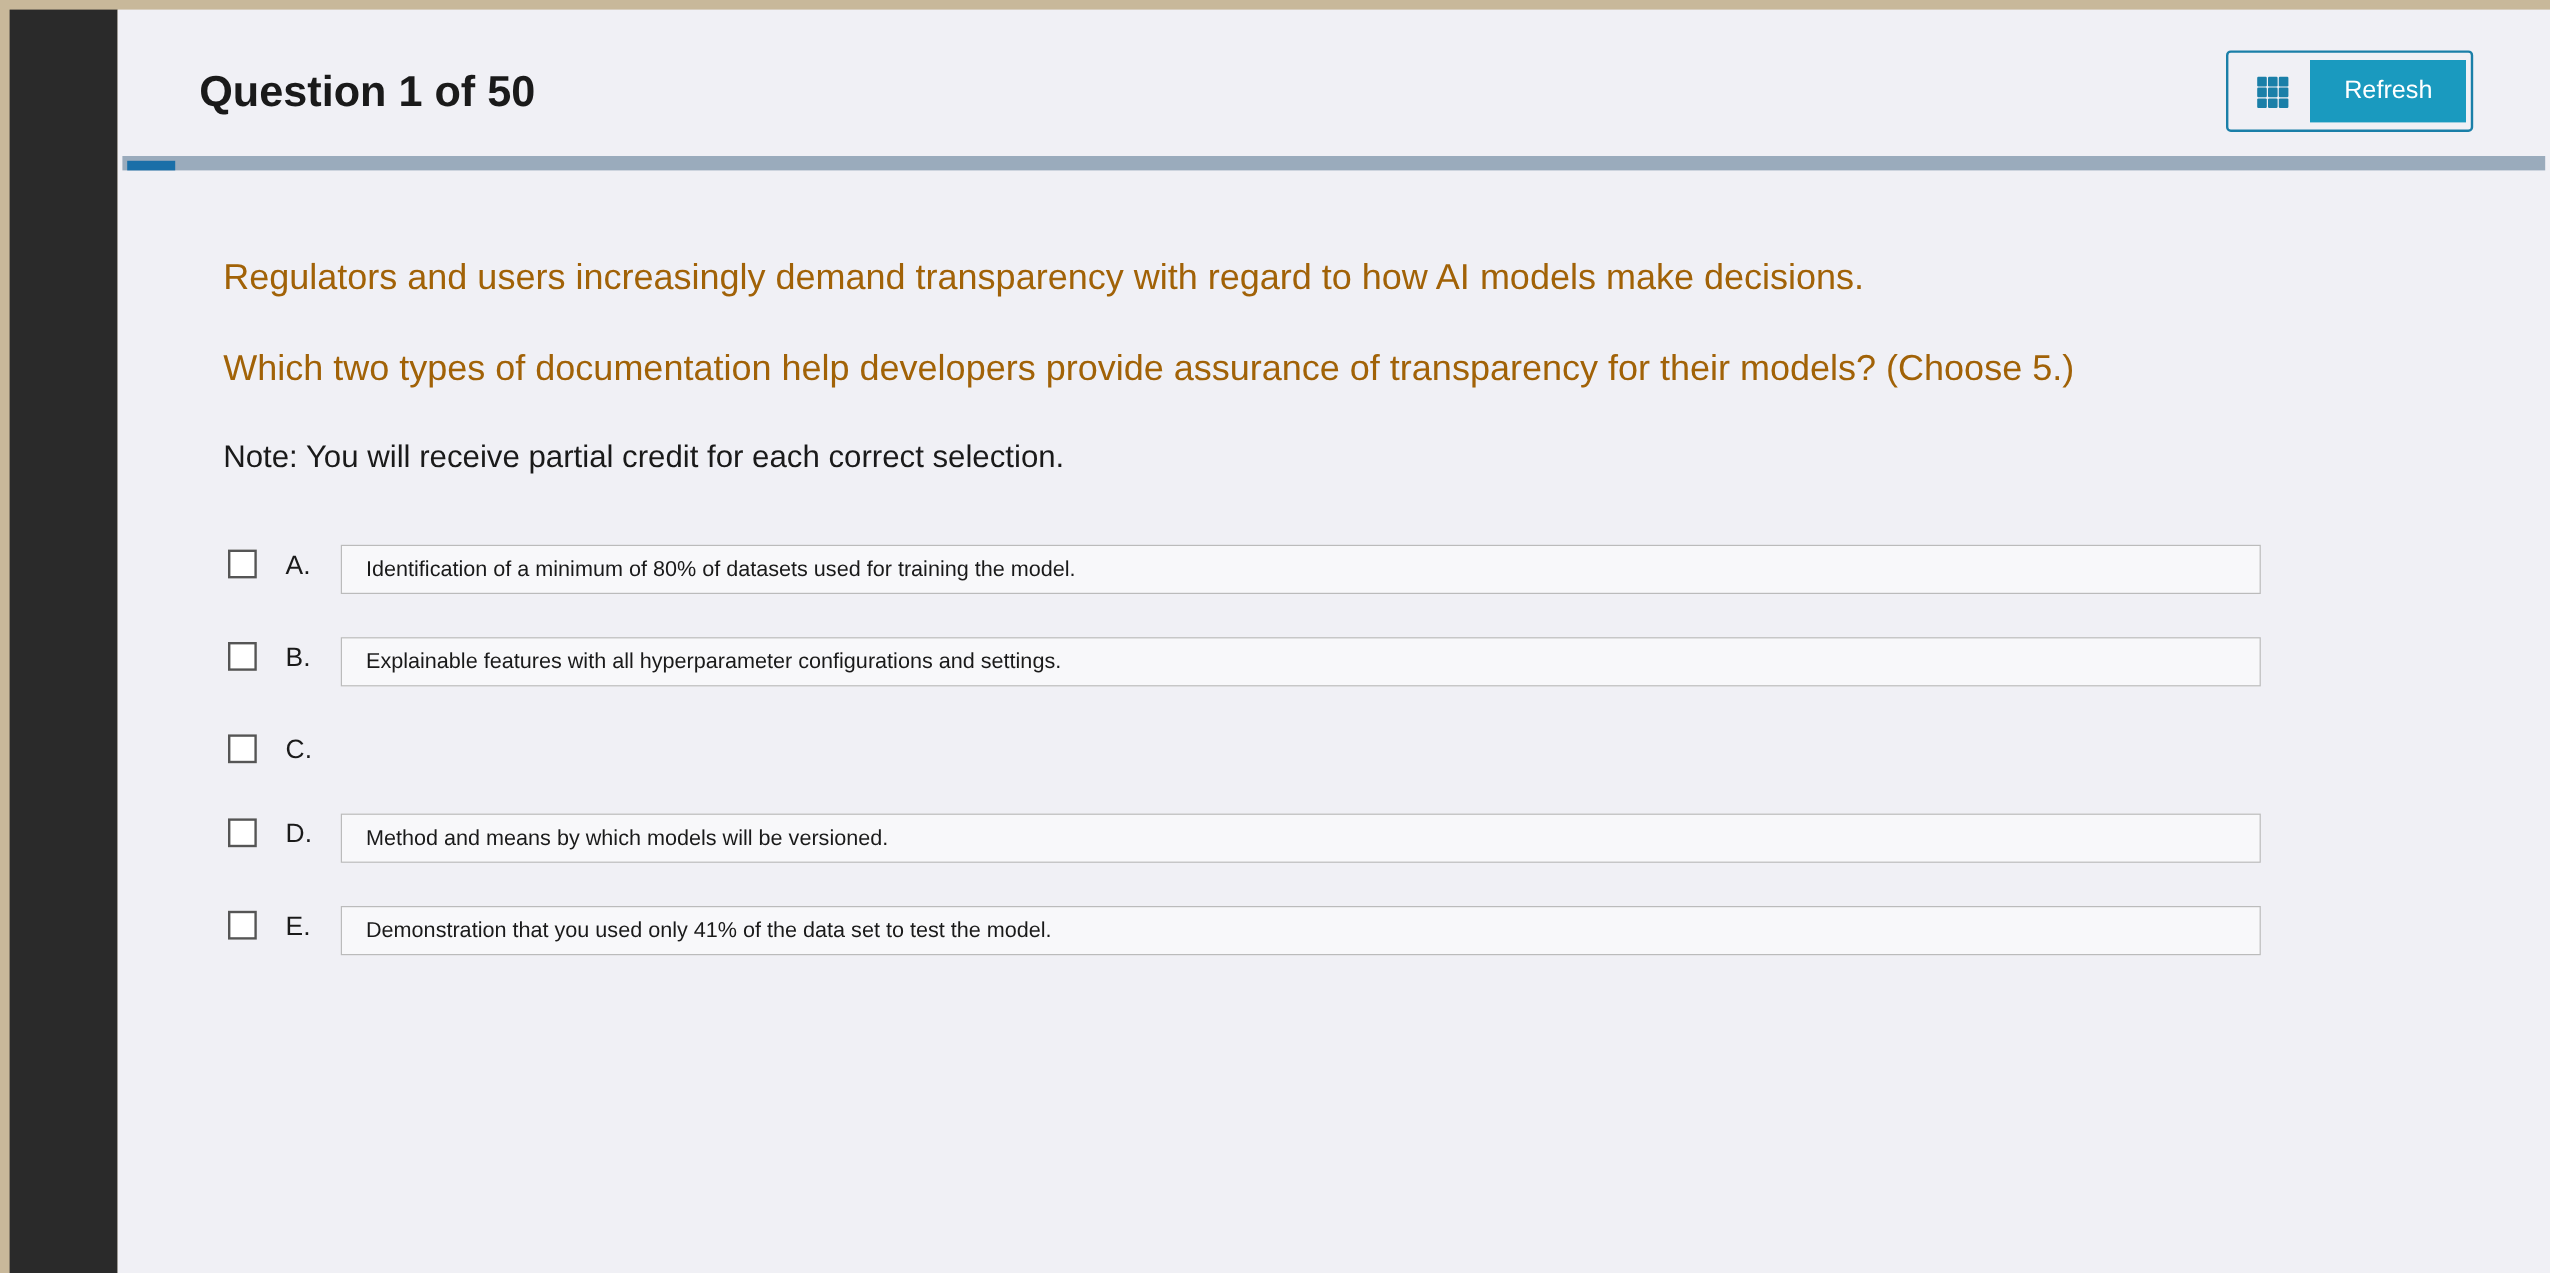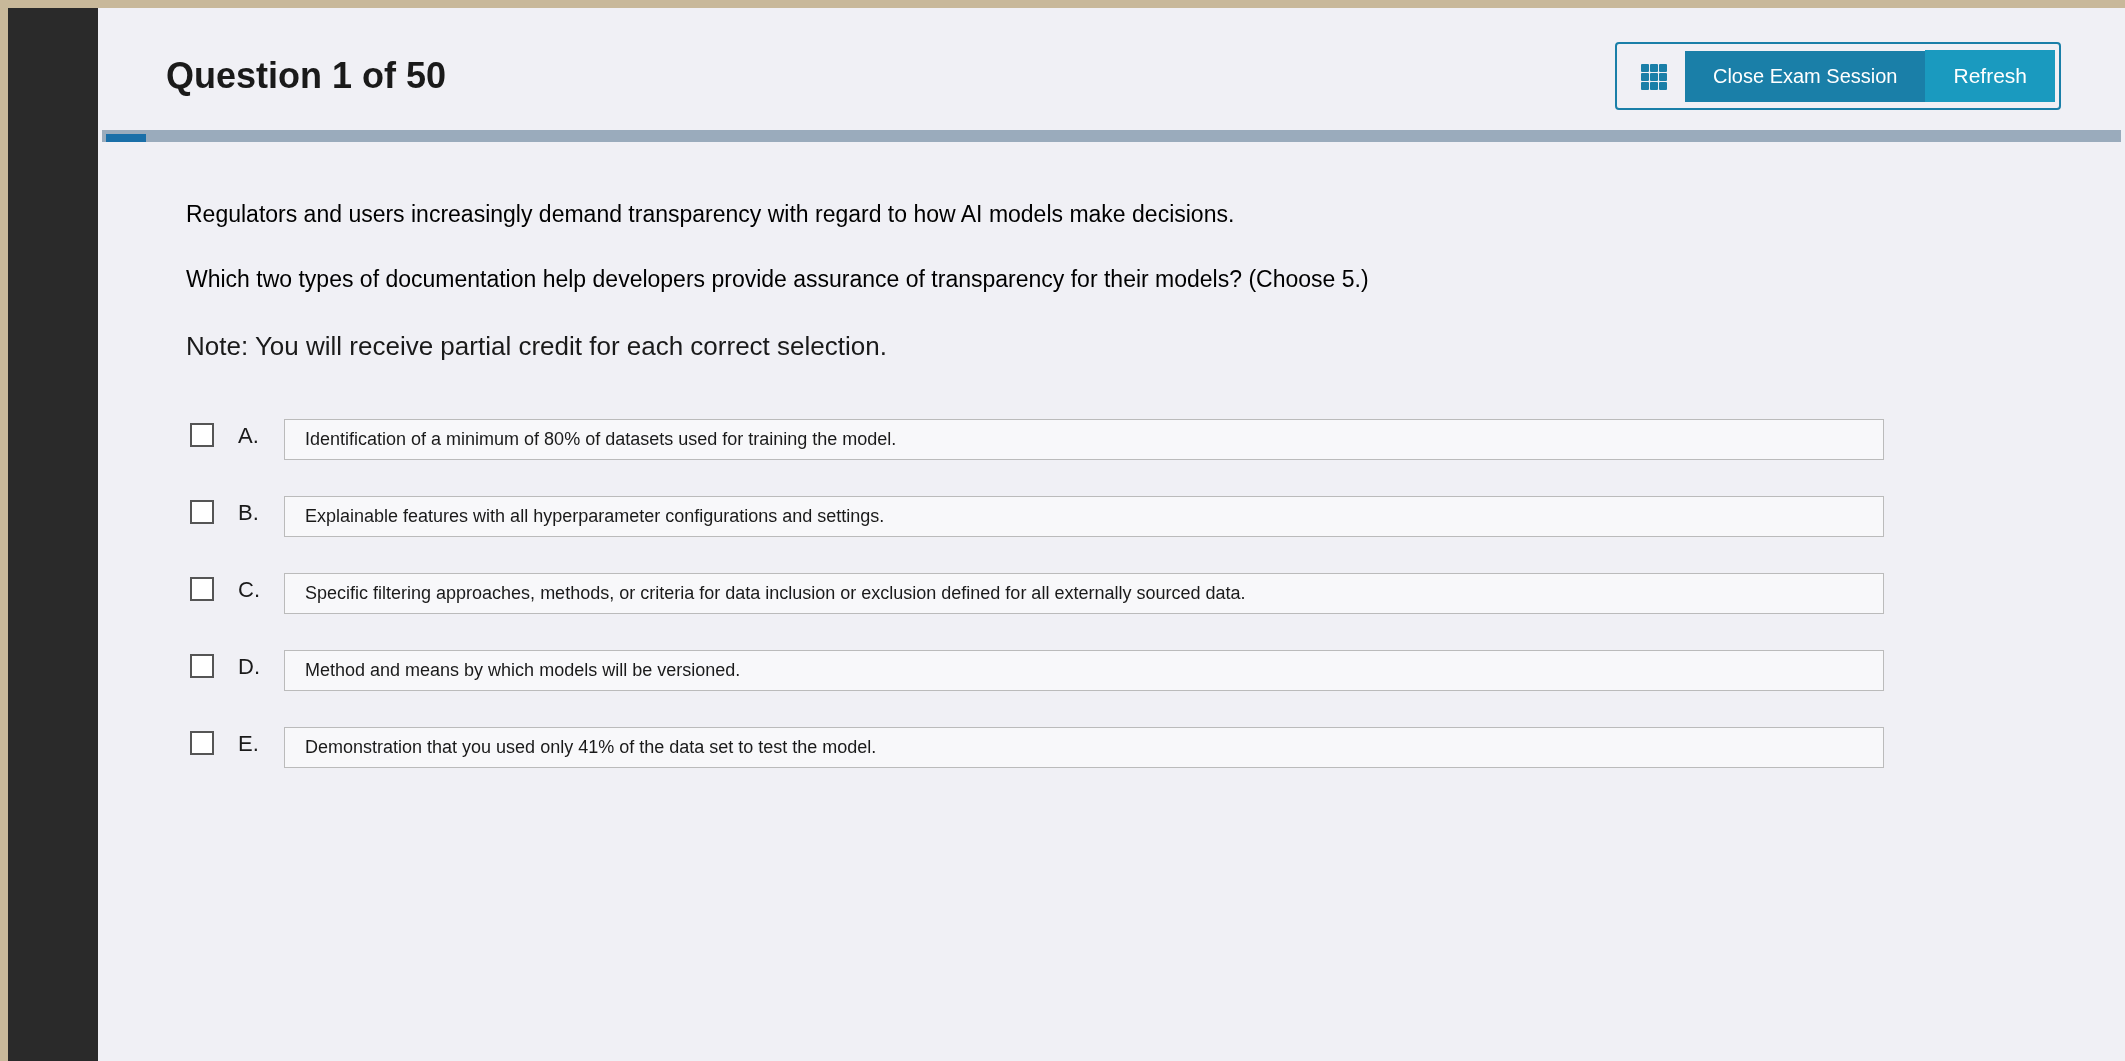--- a/index.html
+++ b/index.html
@@ -110,24 +110,25 @@
       background-color: #1a6fa8;
       width: 2%;
     }
 
     .question-body {
       padding: 50px 80px 40px 80px;
       flex: 1;
     }
 
     .question-text {
-      font-size: 23px;
-      color: #000000;
+      font-size: 30px;
+      color: #a16207;
       line-height: 1.6;
       margin-bottom: 20px;
+      margin-top: 12px;
     }
 
     .question-note {
       font-size: 26px;
       color: #1a1a1a;
       line-height: 1.6;
       margin-bottom: 40px;
     }
 
     .options-list {
@@ -191,21 +192,20 @@
           <div class="grid-dot"></div>
           <div class="grid-dot"></div>
           <div class="grid-dot"></div>
           <div class="grid-dot"></div>
           <div class="grid-dot"></div>
           <div class="grid-dot"></div>
           <div class="grid-dot"></div>
           <div class="grid-dot"></div>
         </div>
       </button>
-      <button class="btn-close-exam">Close Exam Session</button>
       <button class="btn-refresh">Refresh</button>
     </div>
   </div>
 
   <div class="progress-bar-container">
     <div class="progress-bar-fill"></div>
   </div>
 
   <div class="question-body">
 
@@ -229,23 +229,20 @@
         <div class="option-checkbox"></div>
         <span class="option-letter">B.</span>
         <div class="option-text-container">
           <span class="option-text">Explainable features with all hyperparameter configurations and settings.</span>
         </div>
       </div>
 
       <div class="option-item">
         <div class="option-checkbox"></div>
         <span class="option-letter">C.</span>
-        <div class="option-text-container">
-          <span class="option-text">Specific filtering approaches, methods, or criteria for data inclusion or exclusion defined for all externally sourced data.</span>
-        </div>
       </div>
 
       <div class="option-item">
         <div class="option-checkbox"></div>
         <span class="option-letter">D.</span>
         <div class="option-text-container">
           <span class="option-text">Method and means by which models will be versioned.</span>
         </div>
       </div>
 

